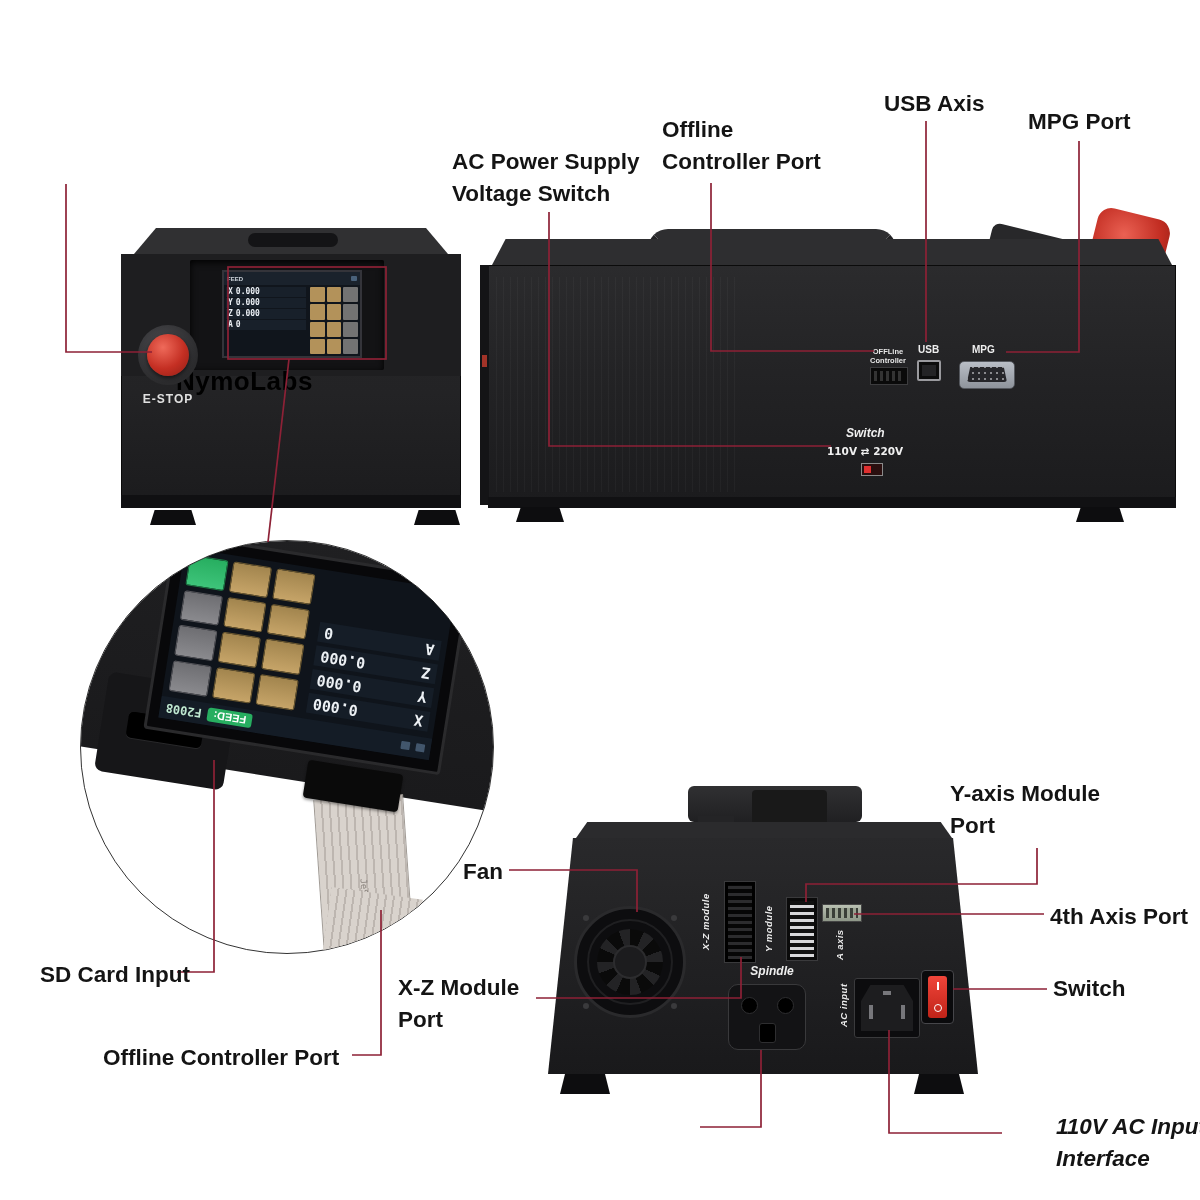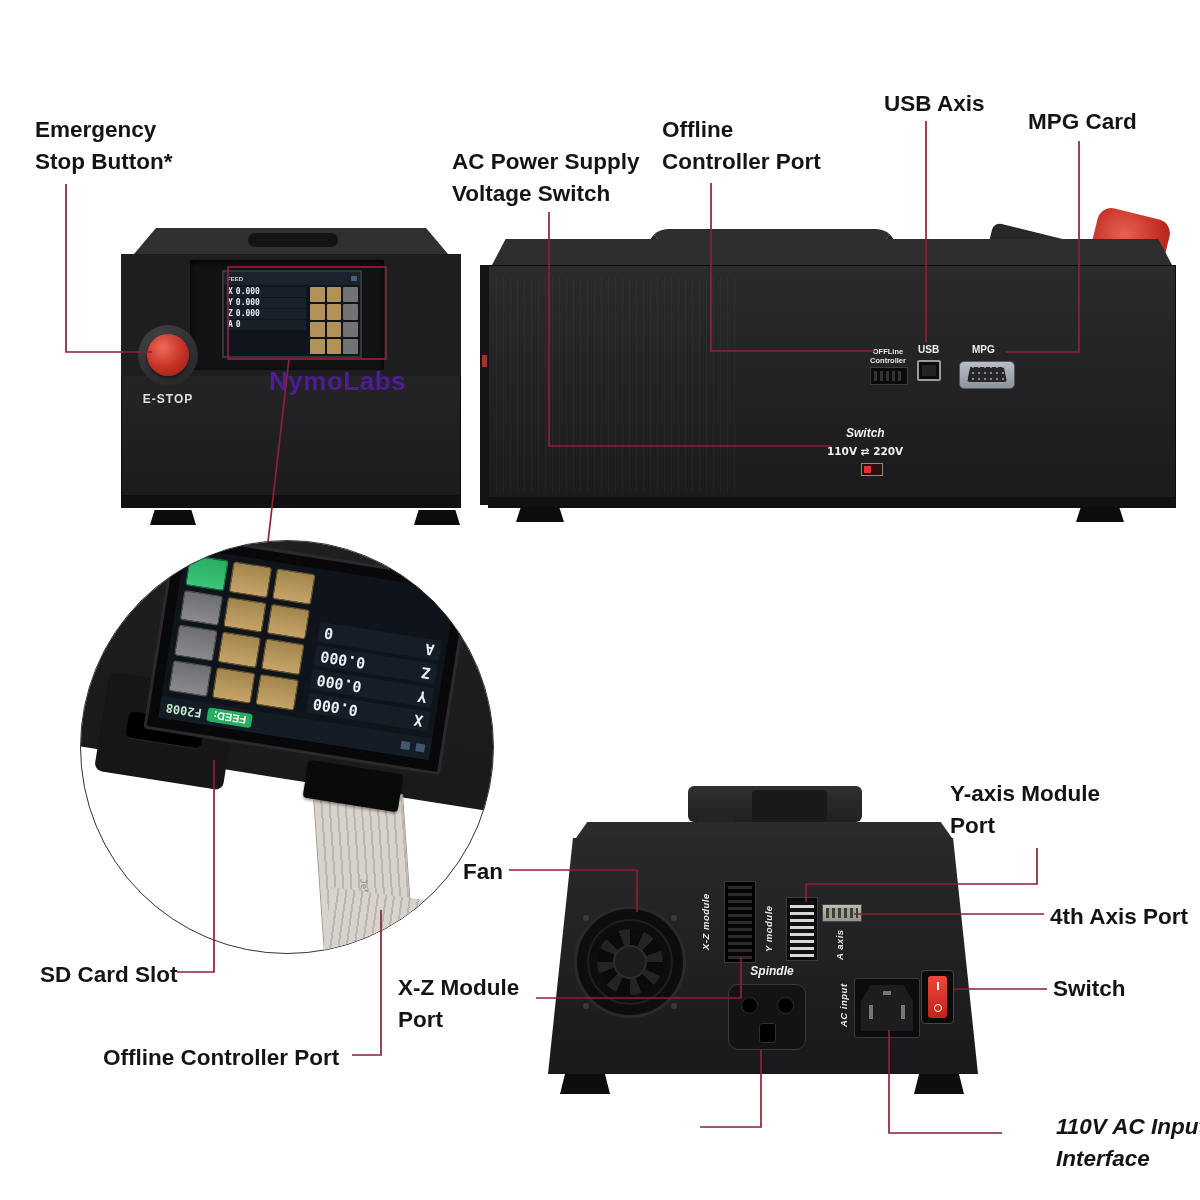--- a/index.html
+++ b/index.html
@@ -46,22 +46,22 @@
   .scr-head{height:13px;background:#1a222c;display:flex;align-items:center;justify-content:space-between;
             padding:0 3px;font-size:6px;font-weight:700;color:#cfd6dd;}
   .scr-ic{width:6px;height:5px;background:#49617a;border-radius:1px;}
   .scr-main{display:flex;height:71px;}
   .coords{flex:1;padding:2px;display:flex;flex-direction:column;gap:1px;
           font-family:"DejaVu Sans Mono",monospace;font-size:8px;font-weight:700;color:#e9edf2;}
   .crow{display:flex;gap:3px;background:#18202a;padding:0 2px;line-height:10px;}
   .keys{width:48px;padding:2px;display:grid;grid-template-columns:repeat(3,1fr);gap:2px;}
   .k{background:#b3925a;border-radius:1px;}
   .k.g{background:#737373;}
-  .df-brand{position:absolute;left:58px;top:140px;width:230px;text-align:right;font-size:26px;
-            font-weight:700;color:#4c1d95;letter-spacing:.5px;}
+  .df-brand{position:absolute;left:58px;top:140px;width:230px;text-align:left;font-size:26px;
+            font-weight:700;color:#000000;letter-spacing:.5px;}
   .df-estop-base{position:absolute;left:20px;top:99px;width:60px;height:60px;border-radius:50%;
                  background:radial-gradient(circle at 40% 35%,#4a4a4e,#2b2b2d 70%);}
   .df-estop-cap{position:absolute;left:29px;top:108px;width:42px;height:42px;border-radius:50%;
                 background:radial-gradient(circle at 38% 32%,#ef6a5a,#c42f23 55%,#8f1d14 100%);
                 box-shadow:0 2px 4px rgba(0,0,0,.6);}
   .df-estop-label{position:absolute;left:14px;top:166px;width:72px;text-align:center;font-size:12px;
                   font-weight:700;color:#e0e0e0;letter-spacing:1px;}
   .df-bottom{position:absolute;left:3px;top:269px;width:340px;height:13px;background:#101012;}
   .foot{position:absolute;background:#0d0d0f;clip-path:polygon(10% 0,90% 0,100% 100%,0 100%);}
   .df-foot-l{left:32px;top:284px;width:46px;height:15px;}
@@ -421,30 +421,28 @@
     <polyline points="177,972 214,972 214,760"></polyline>
     <polyline points="352,1055 381,1055 381,910"></polyline>
     <polyline points="536,998 741,998 741,957"></polyline>
     <polyline points="700,1127 761,1127 761,1050"></polyline>
     <polyline points="1037,848 1037,884 806,884 806,902"></polyline>
     <polyline points="1044,914 854,914"></polyline>
     <polyline points="1047,989 953,989"></polyline>
     <polyline points="1002,1133 889,1133 889,1030"></polyline>
   </svg>
 
-  <div class="label lb-emergency">Emergency
-Stop Button*</div>
   <div class="label center lb-ac">AC Power Supply
 Voltage Switch</div>
   <div class="label lb-offline-top">Offline
 Controller Port</div>
   <div class="label lb-usb">USB Axis</div>
-  <div class="label bold lb-mpg">MPG Card</div>
+  <div class="label bold lb-mpg">MPG Port</div>
   <div class="label lb-fan">Fan</div>
-  <div class="label lb-sd">SD Card Slot</div>
+  <div class="label lb-sd">SD Card Input</div>
   <div class="label lb-offline-bottom">Offline  Controller Port</div>
   <div class="label center lb-xz">X-Z Module
 Port</div>
   <div class="label center lb-yaxis">Y-axis Module
 Port</div>
   <div class="label lb-4th">4th Axis Port</div>
   <div class="label lb-switch">Switch</div>
   <div class="label center lb-acin">110V AC Input
 Interface</div>
 

